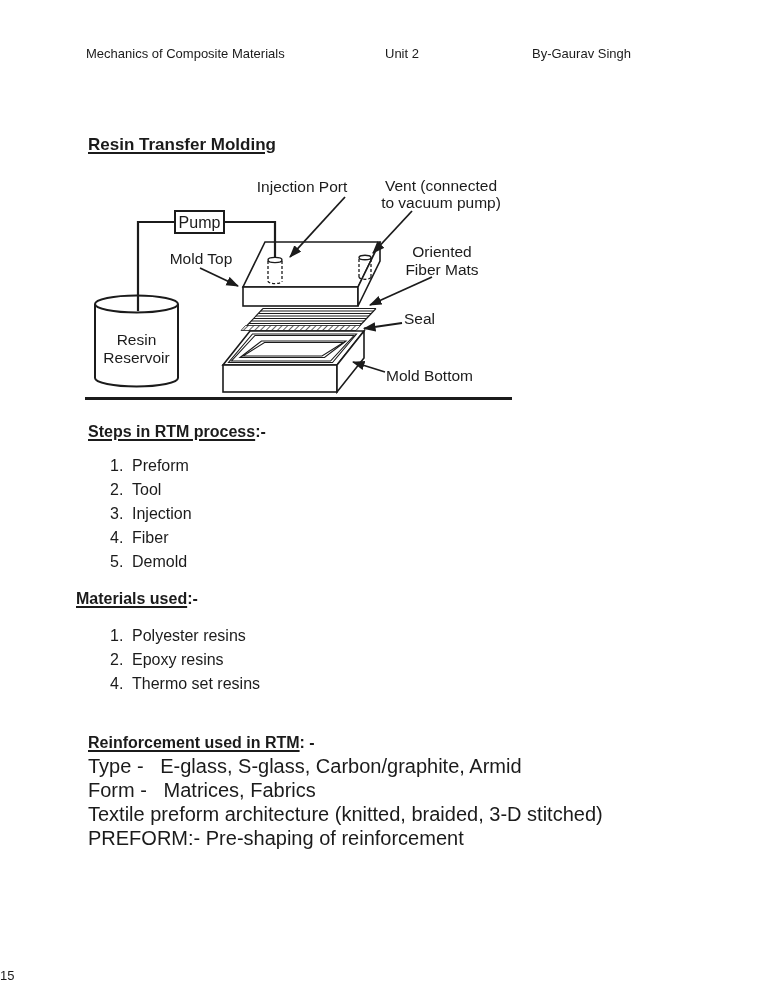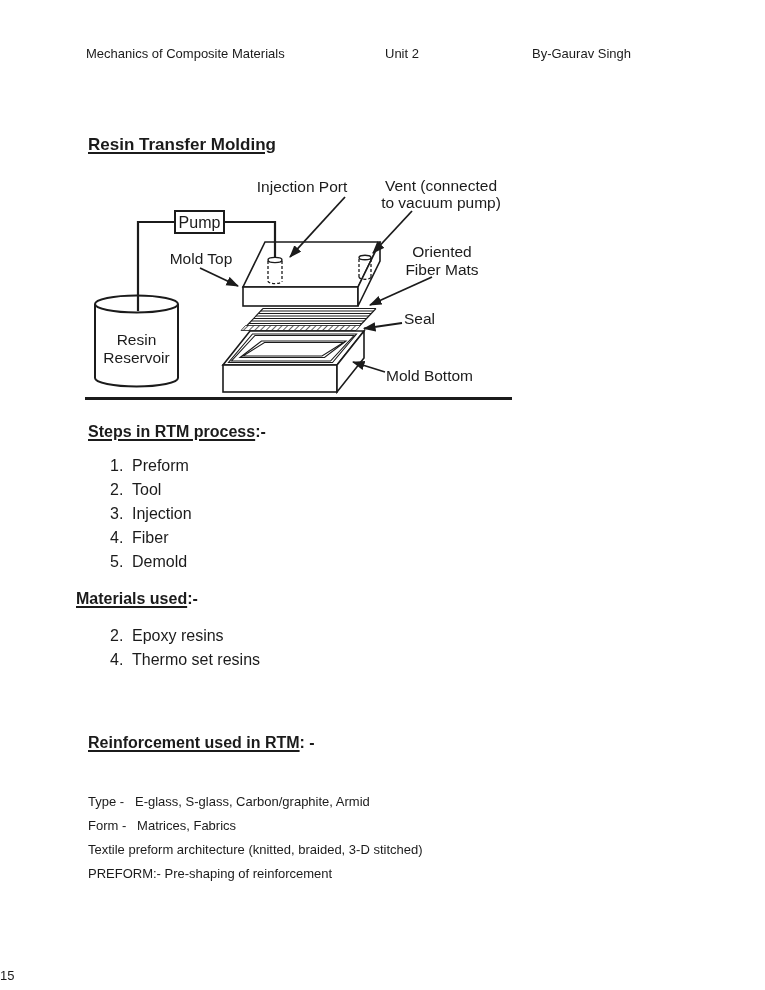--- a/index.html
+++ b/index.html
@@ -8,21 +8,21 @@
     font-family:"Liberation Sans", sans-serif;color:#1b1b1b;overflow:hidden;
   }
   .abs{position:absolute;}
   .hdr{font-size:13px;top:46px;}
   .title{top:135px;left:88px;font-size:17px;font-weight:bold;}
   .hu{text-decoration:underline;text-decoration-thickness:1.5px;text-underline-offset:2px;}
   .sec-head{font-size:16px;font-weight:bold;}
   .olist{font-size:16px;left:110px;}
   .orow{height:24px;line-height:24px;}
   .onum{display:inline-block;width:22px;}
-  .paras{font-size:13px;left:88px;margin-top:36px;}
+  .paras{font-size:20px;left:88px;}
   .para{height:24px;line-height:24px;white-space:pre;}
   .footer{top:968px;left:0;width:765px;text-align:left;font-size:13px;}
   svg text{font-family:"Liberation Sans", sans-serif;fill:#1b1b1b;}
 </style>
 </head>
 <body>
 
 <div class="abs hdr" style="left:86px;">Mechanics of Composite Materials</div>
 <div class="abs hdr" style="left:385px;">Unit 2</div>
 <div class="abs hdr" style="left:532px;">By-Gaurav Singh</div>
@@ -135,20 +135,21 @@
   <div class="orow"><span class="onum">2.</span><span>Tool</span></div>
   <div class="orow"><span class="onum">3.</span><span>Injection</span></div>
   <div class="orow"><span class="onum">4.</span><span>Fiber</span></div>
   <div class="orow"><span class="onum">5.</span><span>Demold</span></div>
 </div>
 
 <div class="abs sec-head" style="left:76px;top:590px;">
   <span class="hu">Materials used</span><span>:-</span>
 </div>
 <div class="abs olist" style="top:624px;">
+  <div class="orow"><span class="onum">1.</span><span>Polyester resins</span></div>
   <div class="orow"><span class="onum">2.</span><span>Epoxy resins</span></div>
   <div class="orow"><span class="onum">4.</span><span>Thermo set resins</span></div>
 </div>
 
 <div class="abs sec-head" style="left:88px;top:734px;">
   <span class="hu">Reinforcement used in RTM</span><span>: -</span>
 </div>
 <div class="abs paras" style="top:754px;">
   <div class="para">Type -   E-glass, S-glass, Carbon/graphite, Armid</div>
   <div class="para">Form -   Matrices, Fabrics</div>

